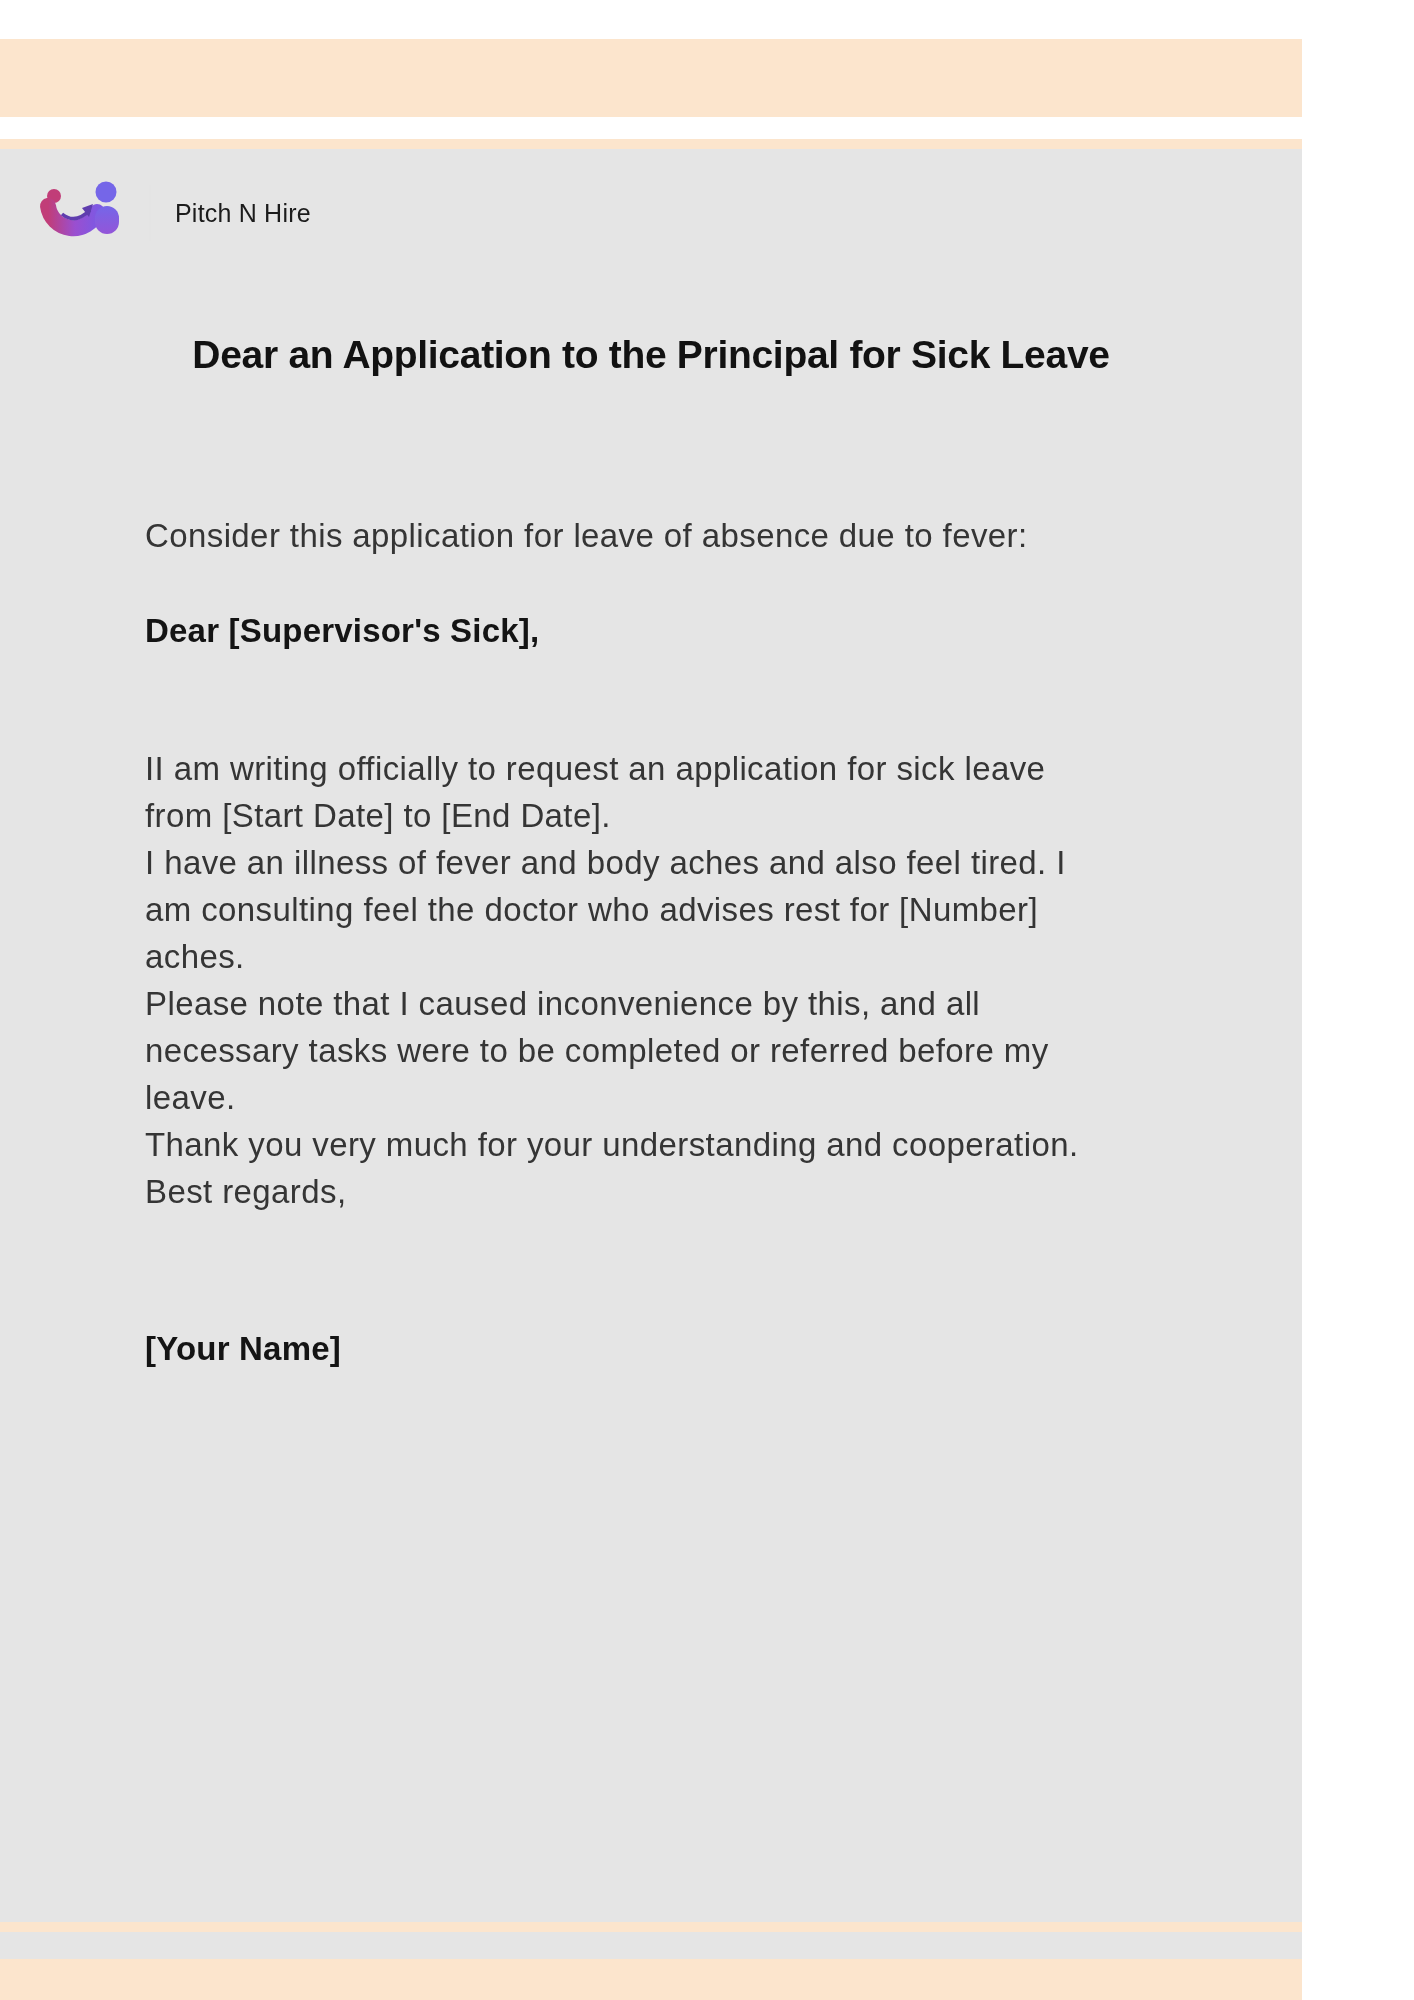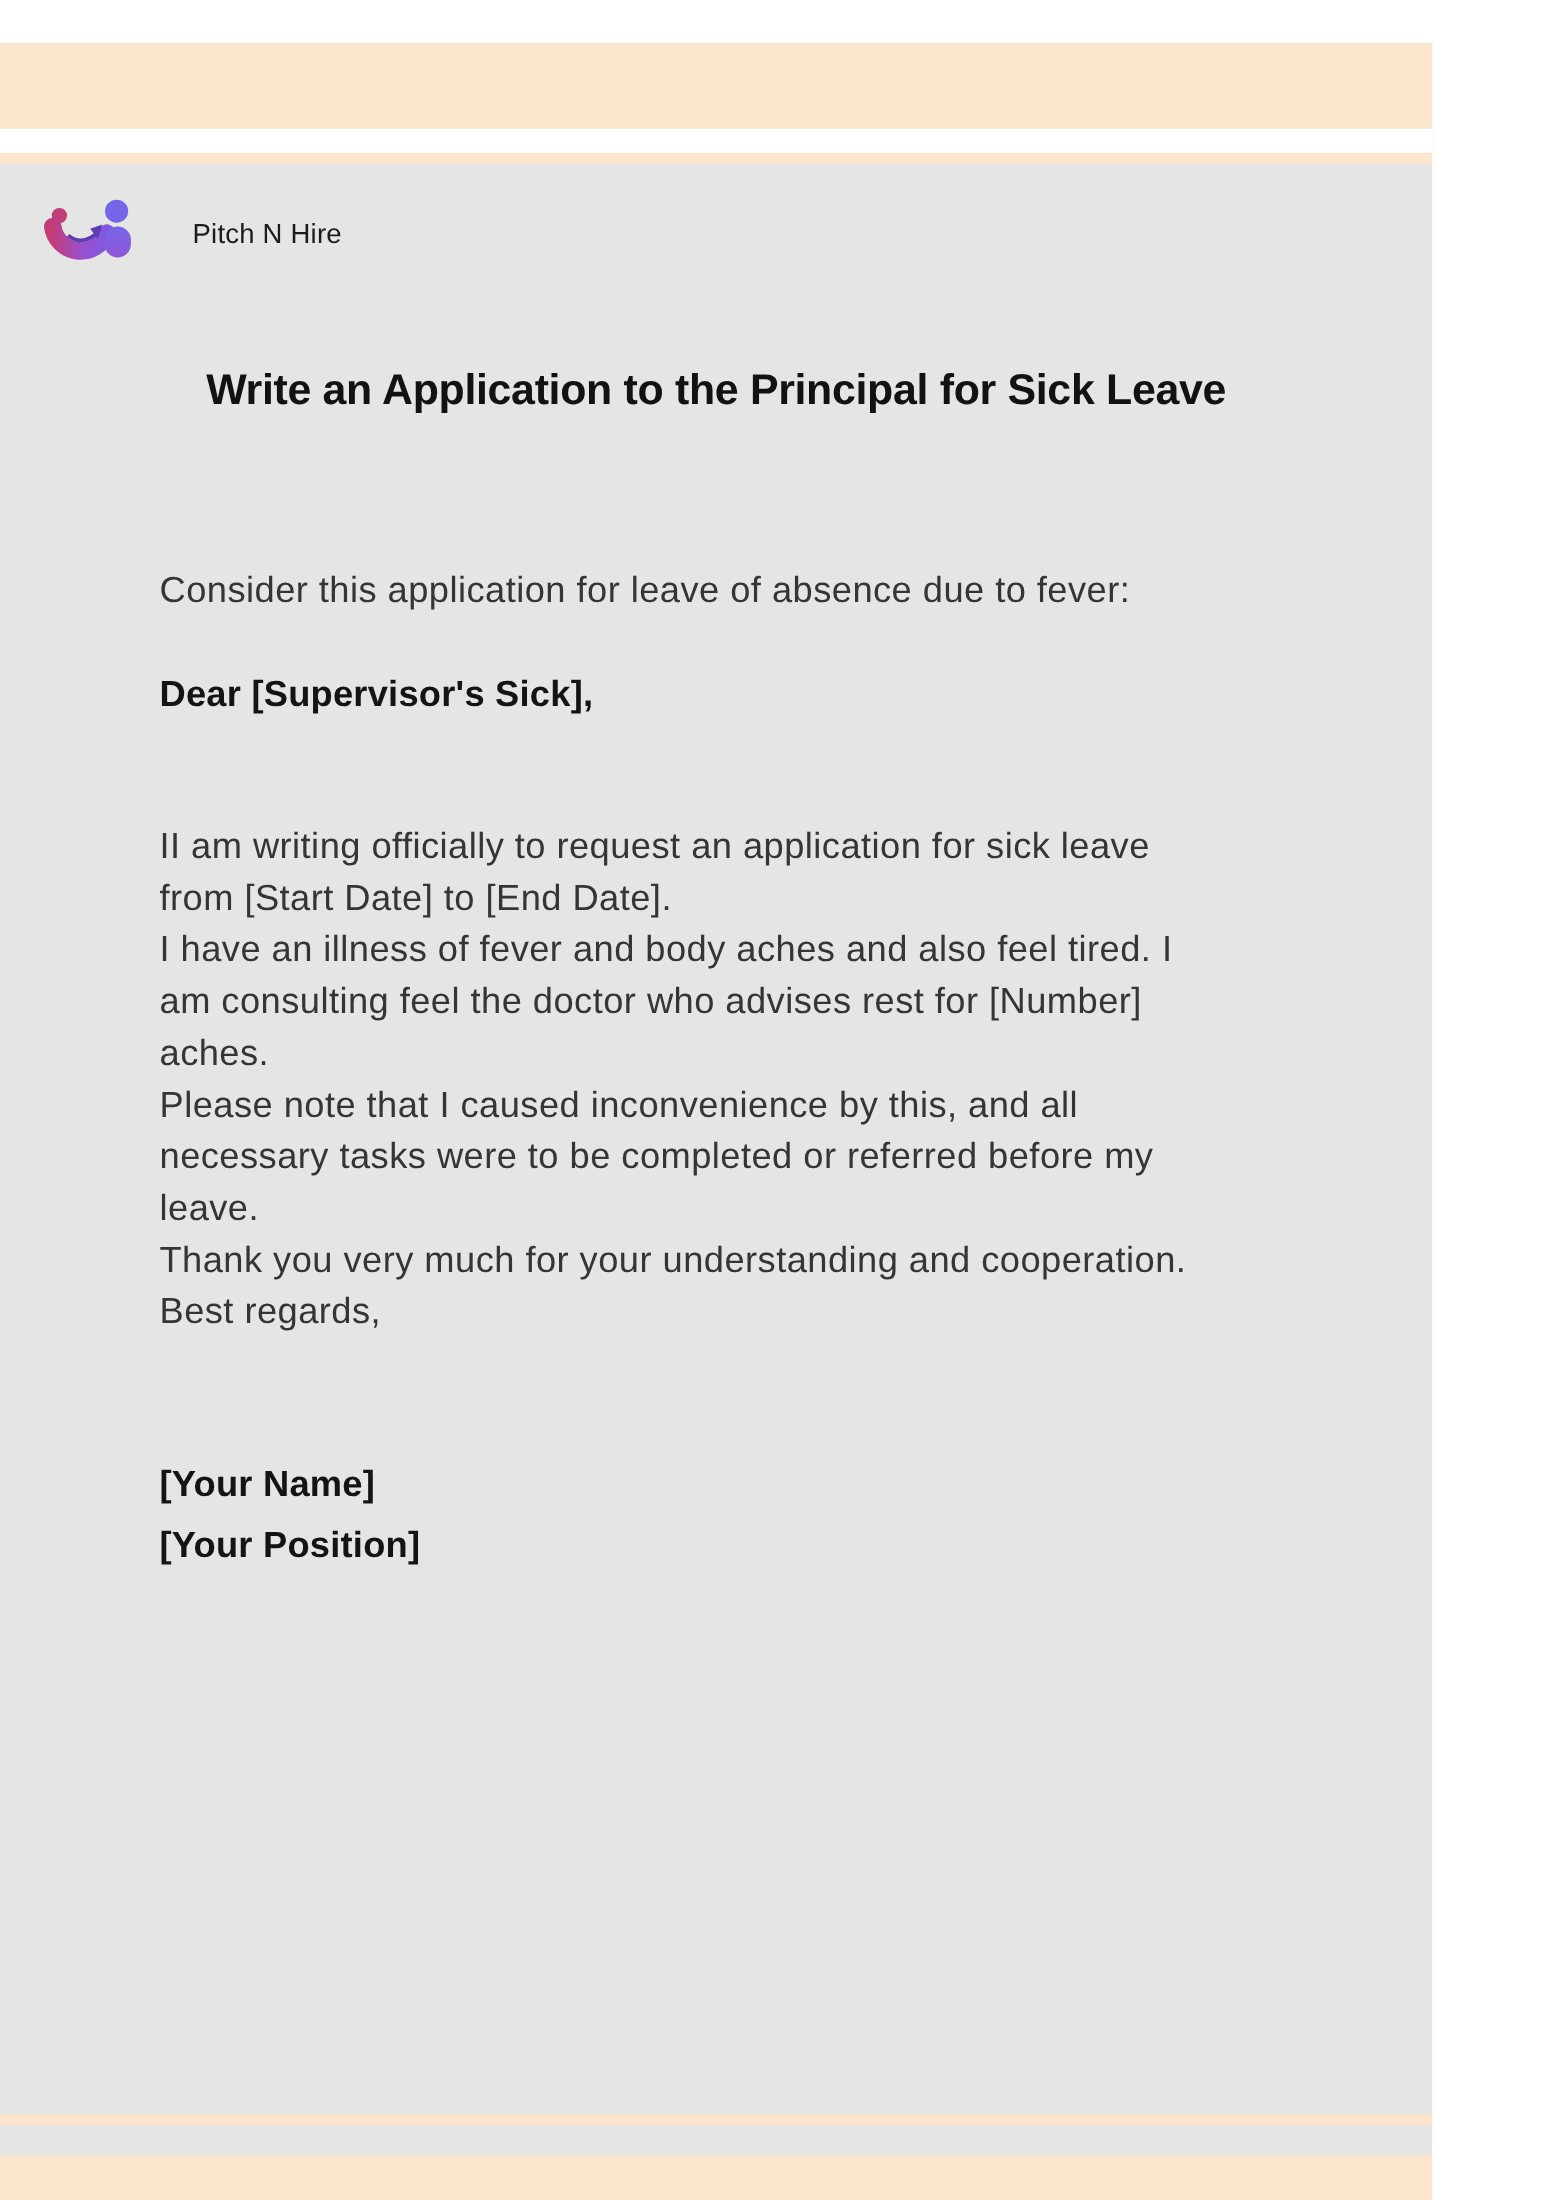--- a/index.html
+++ b/index.html
@@ -67,41 +67,40 @@
       <path d="M 15 30 A 25.5 25.5 0 0 0 64 36" fill="none" stroke="url(#lg-smile)" stroke-width="16" stroke-linecap="round"></path>
       <rect x="62" y="30" width="24" height="28" rx="12" fill="url(#lg-body)"></rect>
       <circle cx="73" cy="16" r="10.5" fill="#7566e8"></circle>
       <path d="M 29 38 Q 42 49 57 34" fill="none" stroke="#5f3dae" stroke-width="3.5"></path>
       <polygon points="60,28 49,32 56,41" fill="#5f3dae"></polygon>
     </svg>
     <div class="brand-divider"></div>
     <div class="brand-name">Pitch N Hire</div>
   </div>
 
-  <div class="page-title">Write an Application to the Principal for Sick Leave</div>
+  <div class="page-title">Dear an Application to the Principal for Sick Leave</div>
 
   <div class="letter">
     <div class="letter-intro">Consider this application for leave of absence due to fever:</div>
     <div class="letter-salutation">Dear [Supervisor's Sick],</div>
 
     <div class="letter-body">
         <div>II am writing officially to request an application for sick leave</div>
         <div>from [Start Date] to [End Date].</div>
         <div>I have an illness of fever and body aches and also feel tired. I</div>
         <div>am consulting feel the doctor who advises rest for [Number]</div>
         <div>aches.</div>
         <div>Please note that I caused inconvenience by this, and all</div>
         <div>necessary tasks were to be completed or referred before my</div>
         <div>leave.</div>
         <div>Thank you very much for your understanding and cooperation.</div>
         <div>Best regards,</div>
       </div>
 
     <div class="signature-block">
         <div>[Your Name]</div>
-        <div>[Your Position]</div>
       </div>
   </div>
 
   <div class="footer-strip"></div>
   <div class="footer-band"></div>
 
 </div>
 
 </body></html>

